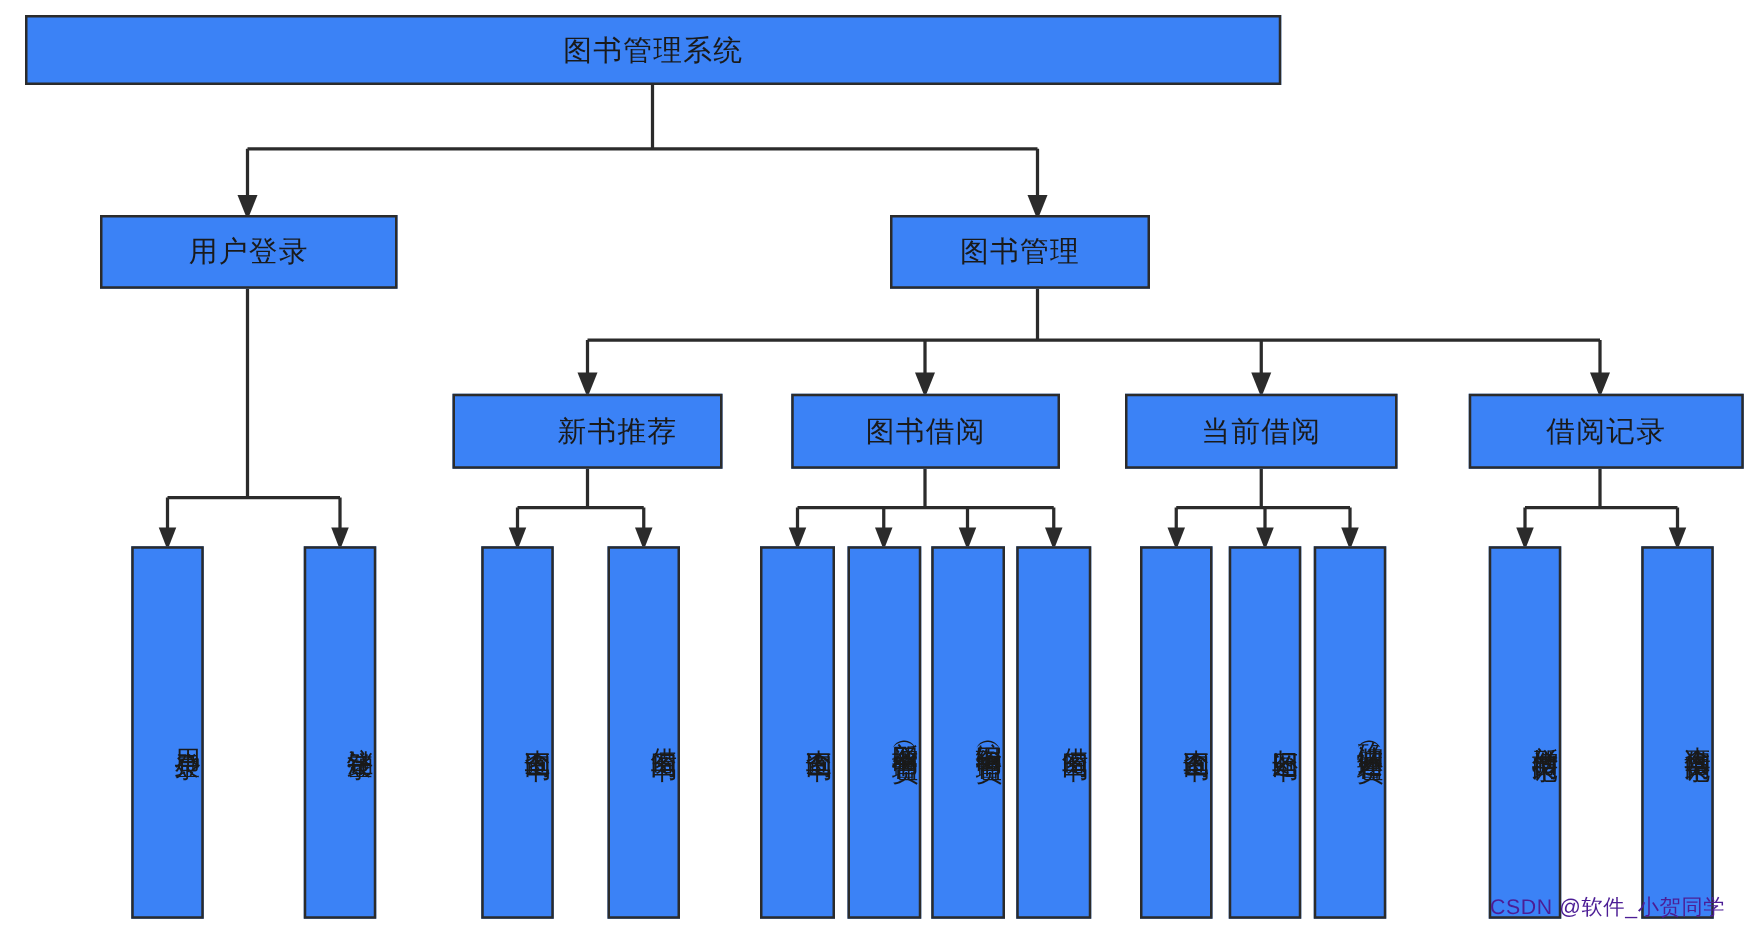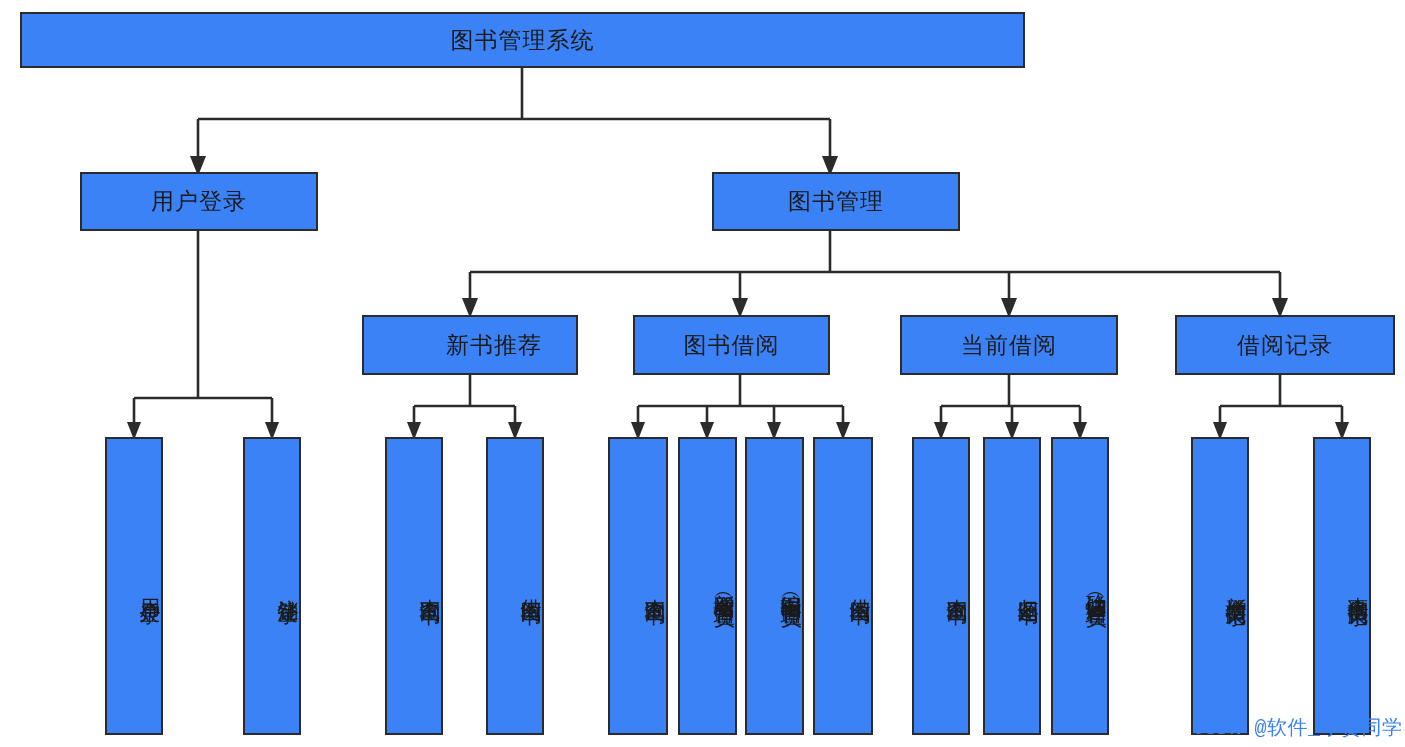--- a/index.html
+++ b/index.html
@@ -40,25 +40,25 @@
     writing-mode:vertical-rl;
     text-orientation:upright;
     white-space:normal;
     display:block;
   }
   svg#links{position:absolute;left:0;top:0;width:1405px;height:747px;pointer-events:none;}
   svg#links line, svg#links path{stroke:#2b2b2b;stroke-width:2.6;fill:none;}
   #watermark{
     position:absolute;
     left:1192px;top:714px;
-    font-size:20px;
-    color:#3b82f6;
+    font-size:17px;
+    color:#4c1d95;
     letter-spacing:0.5px;
     white-space:nowrap;
-    font-family:Liberation Mono, monospace;
+    font-family:Liberation Sans, sans-serif;
   }
 </style>
 </head>
 <body>
 
 <div id="canvas">
 
   <svg id="links" viewBox="0 0 1405 747">
 
     <path d="M522,68 L522,119"></path>
@@ -128,28 +128,28 @@
     </g>
   </svg>
 
   <div class="node root horiz" style="left:20px;top:12px;width:1005px;height:56px;">
     <span>图书管理系统</span>
   </div>
 
   <div class="node horiz" style="left:80px;top:172px;width:238px;height:59px;">
     <span>用户登录</span>
   </div>
-  <div class="node horiz" style="left:712px;top:172px;width:248px;height:59px;">
+  <div class="node horiz" style="left:712px;top:172px;width:208px;height:59px;">
     <span>图书管理</span>
   </div>
 
   <div class="node horiz" style="left:362px;top:315px;width:216px;height:60px;padding-left:48px;">
     <span>新书推荐</span>
   </div>
-  <div class="node horiz" style="left:633px;top:315px;width:197px;height:60px;font-family:Liberation Mono, monospace;">
+  <div class="node horiz" style="left:633px;top:315px;width:215px;height:60px;font-family:Liberation Mono, monospace;">
     <span>图书借阅</span>
   </div>
   <div class="node horiz" style="left:900px;top:315px;width:218px;height:60px;text-align:right;">
     <span>当前借阅</span>
   </div>
   <div class="node horiz" style="left:1175px;top:315px;width:220px;height:60px;">
     <span>借阅记录</span>
   </div>
 
   <div class="node vert" style="left:105px;top:437px;width:58px;height:298px;">

